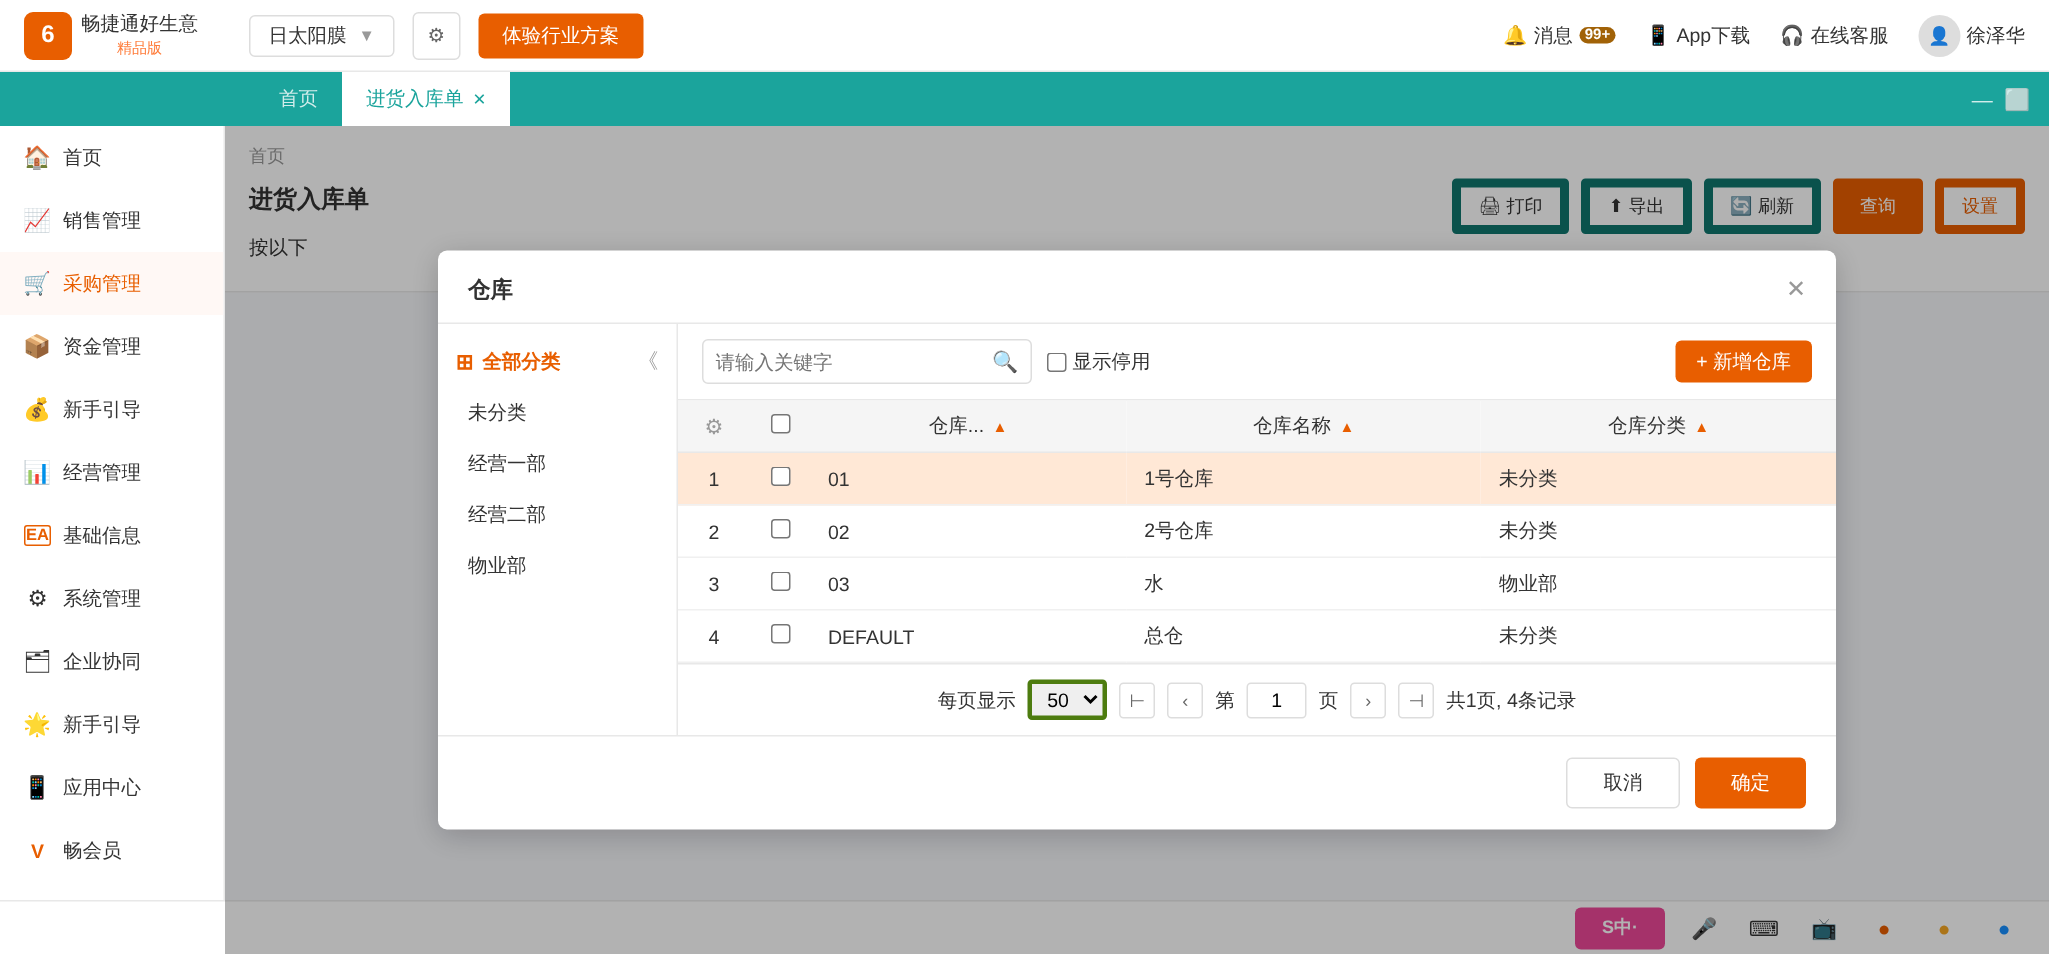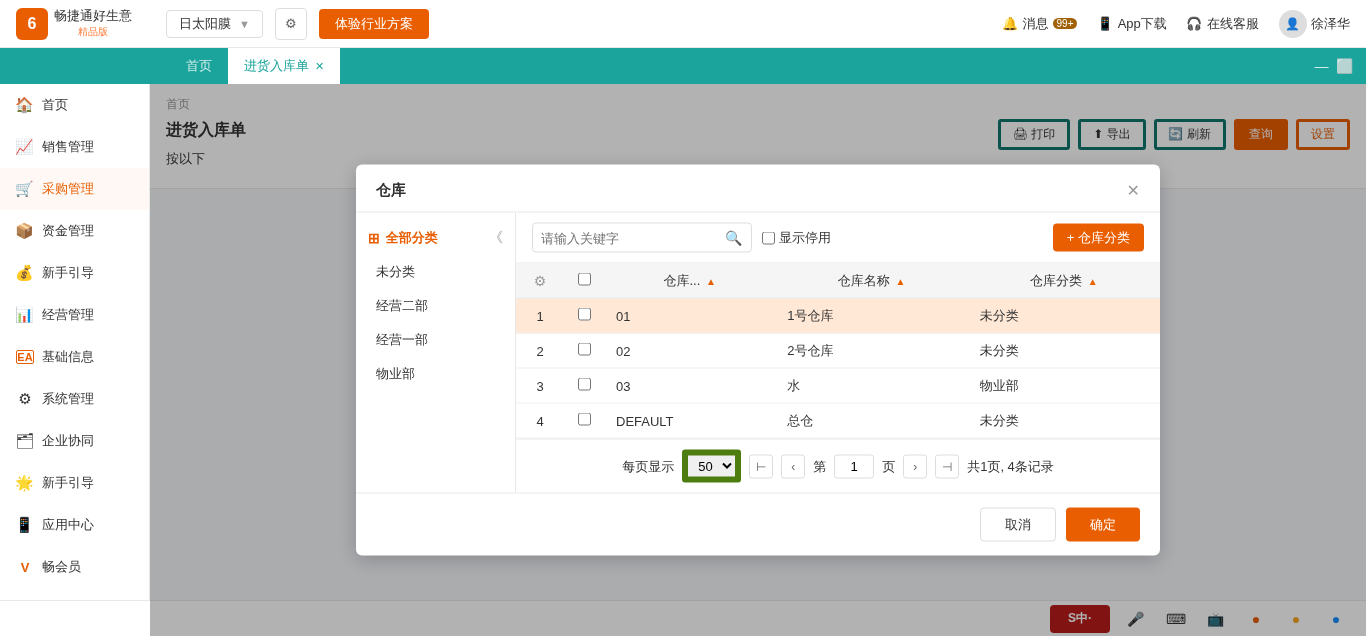--- a/index.html
+++ b/index.html
@@ -73,20 +73,21 @@
     }
     .header-right-item {
       display: flex; align-items: center; gap: 4px; cursor: pointer;
     }
     .badge {
       background: #a16207;
       color: white;
       border-radius: 8px;
       padding: 0 4px;
       font-size: 10px;
+      font-weight: bold;
     }
     .user-avatar {
       width: 28px; height: 28px; border-radius: 50%;
       background: #ddd;
       display: flex; align-items: center; justify-content: center;
       font-size: 12px; color: #666;
     }
 
     
     .nav-tabs {
@@ -162,42 +163,42 @@
       background: #fff;
       padding: 12px 16px;
       border-bottom: 1px solid #e8e8e8;
     }
     .content-title { font-size: 16px; font-weight: bold; color: #333; margin-bottom: 8px; }
     .content-toolbar {
       display: flex; align-items: center; gap: 8px;
     }
     .toolbar-btn {
       padding: 4px 12px; border-radius: 3px; cursor: pointer;
-      font-size: 12px; border: 3px solid #0f766e; background: #fff; color: #333;
+      font-size: 12px; border: 6px solid #0f766e; background: #fff; color: #333;
     }
     .toolbar-btn.primary { background: #e85e00; color: white; border-color: #e85e00; }
     .toolbar-btn.orange-outline { border-color: #e85e00; color: #e85e00; }
 
     
     .overlay {
       position: absolute;
       top: 0; left: 0; right: 0; bottom: 0;
       background: rgba(0,0,0,0.3);
       z-index: 100;
     }
 
     
     .modal {
       position: absolute;
       top: 50%;
       left: 50%;
       transform: translate(-50%, -50%);
       background: #fff;
       border-radius: 6px;
-      width: 804px;
+      width: 932px;
       max-height: 560px;
       z-index: 200;
       box-shadow: 0 4px 20px rgba(0,0,0,0.2);
       display: flex;
       flex-direction: column;
     }
     .modal-header {
       padding: 16px 20px 12px;
       border-bottom: 1px solid #e8e8e8;
       display: flex;
@@ -314,21 +315,21 @@
       padding: 10px 16px;
       border-top: 1px solid #e8e8e8;
       display: flex;
       align-items: center;
       justify-content: center;
       gap: 8px;
       font-size: 13px;
       color: #333;
     }
     .page-select {
-      border: 6px solid #4d7c0f; border-radius: 3px; padding: 2px 6px;
+      border: 3px solid #4d7c0f; border-radius: 3px; padding: 2px 6px;
       font-size: 13px;
     }
     .page-btn {
       width: 24px; height: 24px;
       border: 1px solid #ddd; border-radius: 3px;
       display: flex; align-items: center; justify-content: center;
       cursor: pointer; font-size: 12px; color: #666; background: #fff;
     }
     .page-input {
       width: 40px; height: 24px;
@@ -376,21 +377,21 @@
       padding: 0 16px;
       gap: 12px;
       z-index: 50;
     }
     .bottom-bar-icon {
       width: 28px; height: 28px;
       display: flex; align-items: center; justify-content: center;
       cursor: pointer; font-size: 14px; color: #333;
     }
     .bottom-logo {
-      background: #b91c1c;
+      background: #ec4899;
       color: white;
       width: 60px; height: 28px;
       border-radius: 4px;
       display: flex; align-items: center; justify-content: center;
       font-size: 12px; font-weight: bold;
     }
     .filter-row {
       display: flex; gap: 8px; align-items: center; margin-bottom: 8px;
       font-size: 13px;
     }
@@ -549,37 +550,37 @@
 
         <div class="modal-sidebar">
           <div class="modal-sidebar-header">
             <div class="modal-sidebar-title">
               <span style="font-size:14px;">⊞</span>
               <span>全部分类</span>
             </div>
             <span class="modal-sidebar-collapse">《</span>
           </div>
           <div class="modal-sidebar-item">未分类</div>
+          <div class="modal-sidebar-item">经营一部</div>
           <div class="modal-sidebar-item">经营二部</div>
-          <div class="modal-sidebar-item">经营一部</div>
           <div class="modal-sidebar-item">物业部</div>
         </div>
 
         <div class="modal-main">
 
           <div class="modal-toolbar">
             <div class="search-box">
               <input type="text" placeholder="请输入关键字" style="">
               <span class="search-icon">🔍</span>
             </div>
             <label class="checkbox-label">
               <input type="checkbox" style="">
               <span>显示停用</span>
             </label>
-            <div class="add-btn">+ 仓库分类</div>
+            <div class="add-btn">+ 新增仓库</div>
           </div>
 
           <div class="modal-table-wrap">
             <table>
               <thead>
                 <tr>
                   <th>
                     <span class="settings-col">⚙</span>
                   </th>
                   <th>

